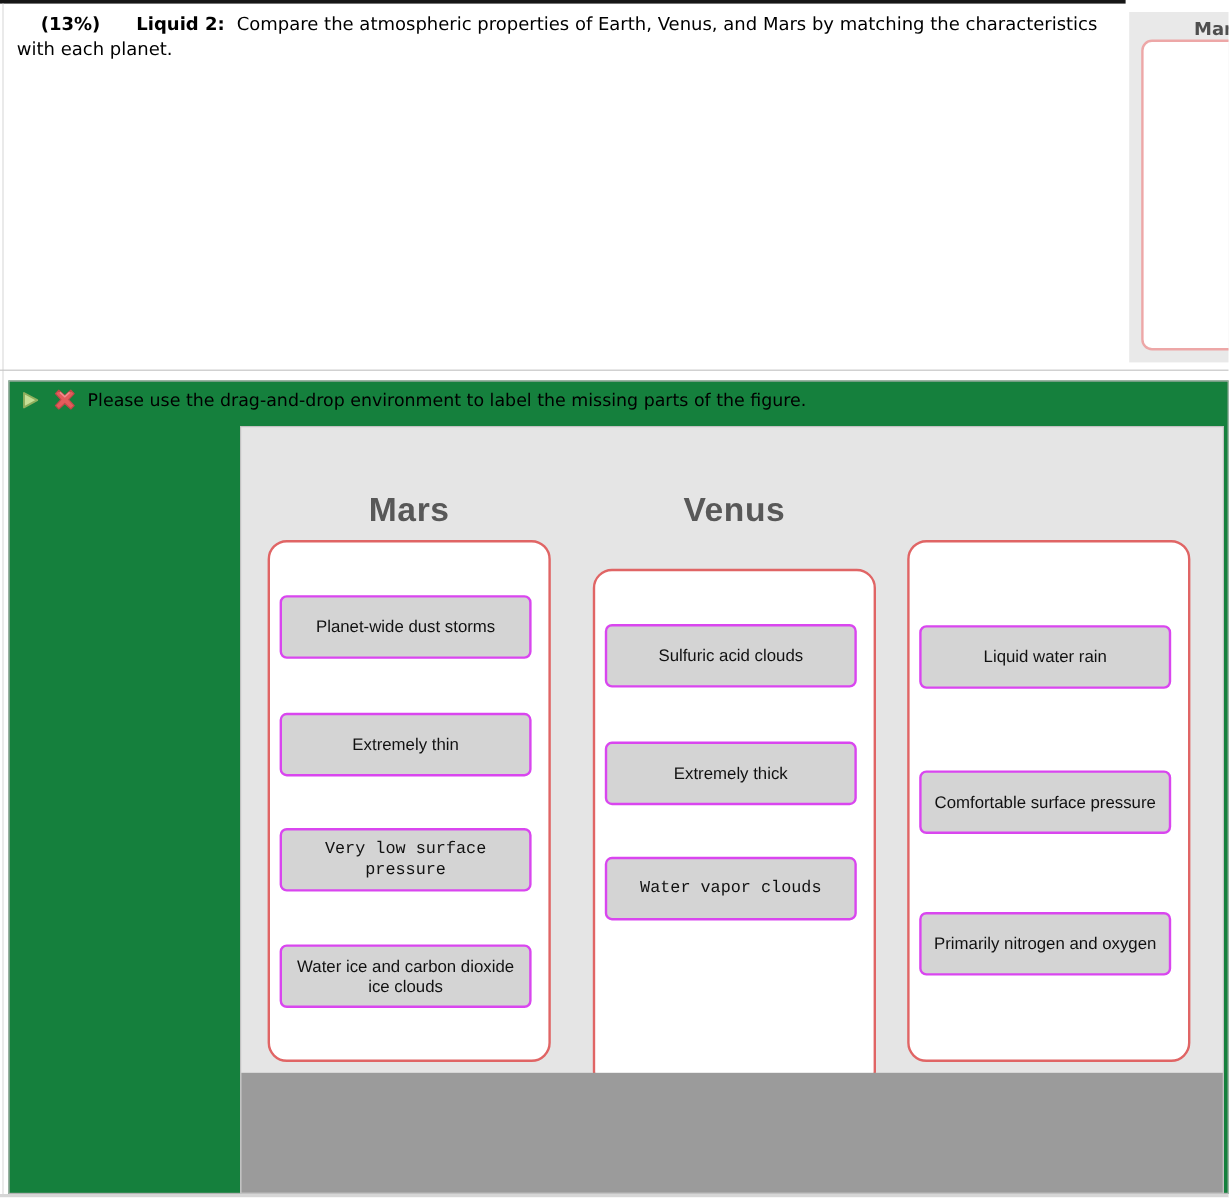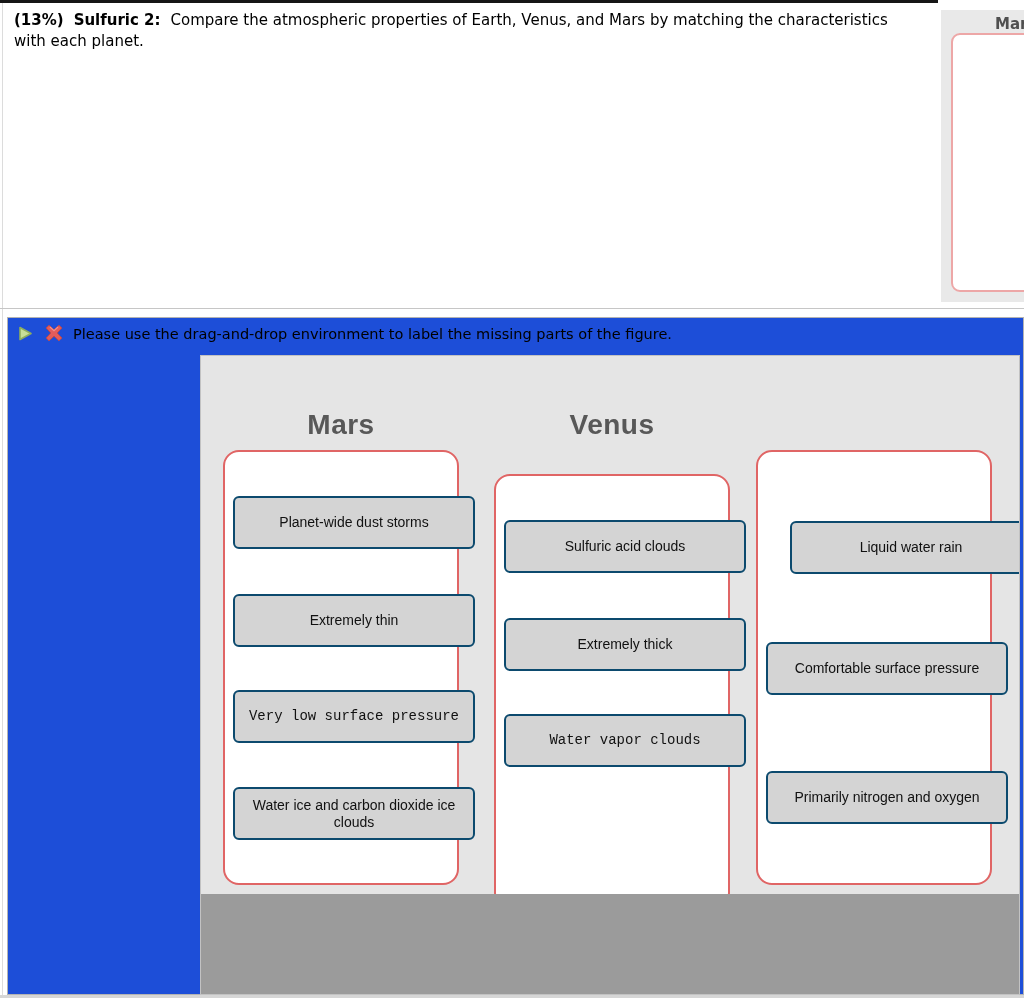--- a/index.html
+++ b/index.html
@@ -7,41 +7,41 @@
     position:relative;width:1024px;height:998px;overflow:hidden;
     background:#ffffff;font-family:"DejaVu Sans","Liberation Sans",sans-serif;
   }
   
   .top-rule{position:absolute;left:0;top:0;width:938px;height:3px;background:#161616;}
   .left-rule{position:absolute;left:2px;top:3px;width:1px;height:992px;background:#dcdcdc;}
   .problem-header{
     position:absolute;left:14px;top:10px;width:906px;
     font-size:15px;line-height:21px;color:#000;
   }
-  .problem-header b{font-weight:bold;}
+  .problem-header b{font-weight:bold;margin-left:20px;}
   .sp{display:inline-block;width:10px;}
   
   .preview-panel{
     position:absolute;left:941px;top:10px;width:83px;height:292px;
     background:#e9e9e9;overflow:hidden;
   }
   .preview-title{
     position:absolute;left:54px;top:5px;white-space:nowrap;
     font-weight:bold;font-size:15px;color:#4f4f4f;
   }
   .preview-dropzone{
     position:absolute;left:10px;top:23px;width:120px;height:255px;
     background:#ffffff;border:2px solid #eda7a7;border-radius:9px;
   }
   
   .section-divider{position:absolute;left:0;top:308px;width:1024px;height:1px;background:#c6c6c6;}
   
   .main-panel{
     position:absolute;left:7px;top:317px;width:1017px;height:678px;
-    background:#1d4ed8;border:1px solid #b3b3b3;box-sizing:border-box;
+    background:#15803d;border:1px solid #b3b3b3;box-sizing:border-box;
   }
   .icon-play{position:absolute;left:9px;top:7px;width:17px;height:17px;}
   .icon-x{position:absolute;left:37px;top:6px;width:18px;height:18px;}
   .instruction-text{
     position:absolute;left:65px;top:8px;font-size:14.5px;color:#000;white-space:nowrap;
   }
   
   .dragdrop-area{
     position:absolute;left:192px;top:37px;width:820px;height:640px;
     background:#e5e5e5;border:1px solid #c2c2c2;box-sizing:border-box;overflow:hidden;
@@ -55,47 +55,47 @@
   .hdr-1{left:293px;}
   .hdr-2{left:555px;}
   .dropzone{
     position:absolute;top:94px;width:236px;height:435px;box-sizing:border-box;
     background:#ffffff;border:2px solid #e06565;border-radius:16px;
   }
   .dz-0{left:22px;}
   .dz-1{left:293px;margin-top:24px;}
   .dz-2{left:555px;}
   .chip{
-    position:absolute;left:8px;width:242px;height:53px;box-sizing:border-box;
-    background:#d4d4d4;border:2px solid #0c4a6e;border-radius:6px;
+    position:absolute;left:8px;width:210px;height:53px;box-sizing:border-box;
+    background:#d4d4d4;border:2px solid #d946ef;border-radius:6px;
     display:flex;align-items:center;justify-content:center;text-align:center;
     font-size:14px;line-height:17px;color:#111;padding:2px 6px;cursor:move;
   }
   .dz-0 .c0,.dz-1 .c0{top:44px;}
   .dz-0 .c1,.dz-1 .c1{top:142px;}
   .dz-0 .c2,.dz-1 .c2{top:238px;font-family:Liberation Mono, monospace;}
   .dz-0 .c3,.dz-1 .c3{top:335px;}
-  .dz-2 .c0{top:69px;margin-left:24px;}
+  .dz-2 .c0{top:69px;}
   .dz-2 .c1{top:190px;}
-  .dz-2 .c2{top:319px;text-align:right;}
+  .dz-2 .c2{top:308px;text-align:right;}
   .tray-band{
     position:absolute;left:0;top:538px;width:820px;height:102px;background:#9b9b9b;
   }
   .bottom-strip{position:absolute;left:0;top:995px;width:1024px;height:3px;background:#d6d6d6;}
 </style>
 </head>
 <body>
 
 <div id="screen">
 
   <div class="top-rule"></div>
   <div class="left-rule"></div>
 
   <div class="problem-header">
-    <b>(13%)</b><span class="sp"></span><b>Sulfuric 2:</b><span class="sp"></span><span>Compare the atmospheric properties of Earth, Venus, and Mars by matching the characteristics with each planet.</span>
+    <b>(13%)</b><span class="sp"></span><b>Liquid 2:</b><span class="sp"></span><span>Compare the atmospheric properties of Earth, Venus, and Mars by matching the characteristics with each planet.</span>
   </div>
 
   <div class="preview-panel">
     <div class="preview-title">Mars</div>
     <div class="preview-dropzone"></div>
   </div>
 
   <div class="section-divider"></div>
 
   <div class="main-panel">

